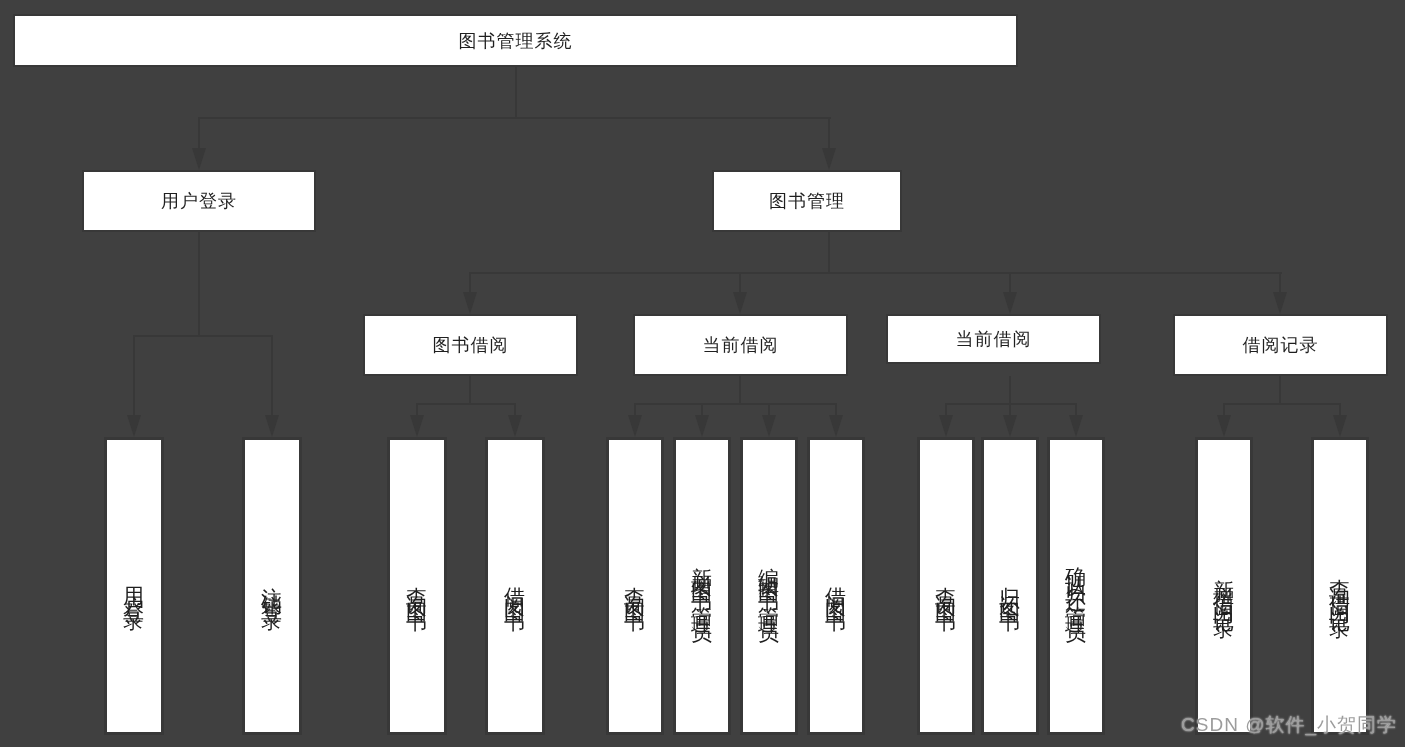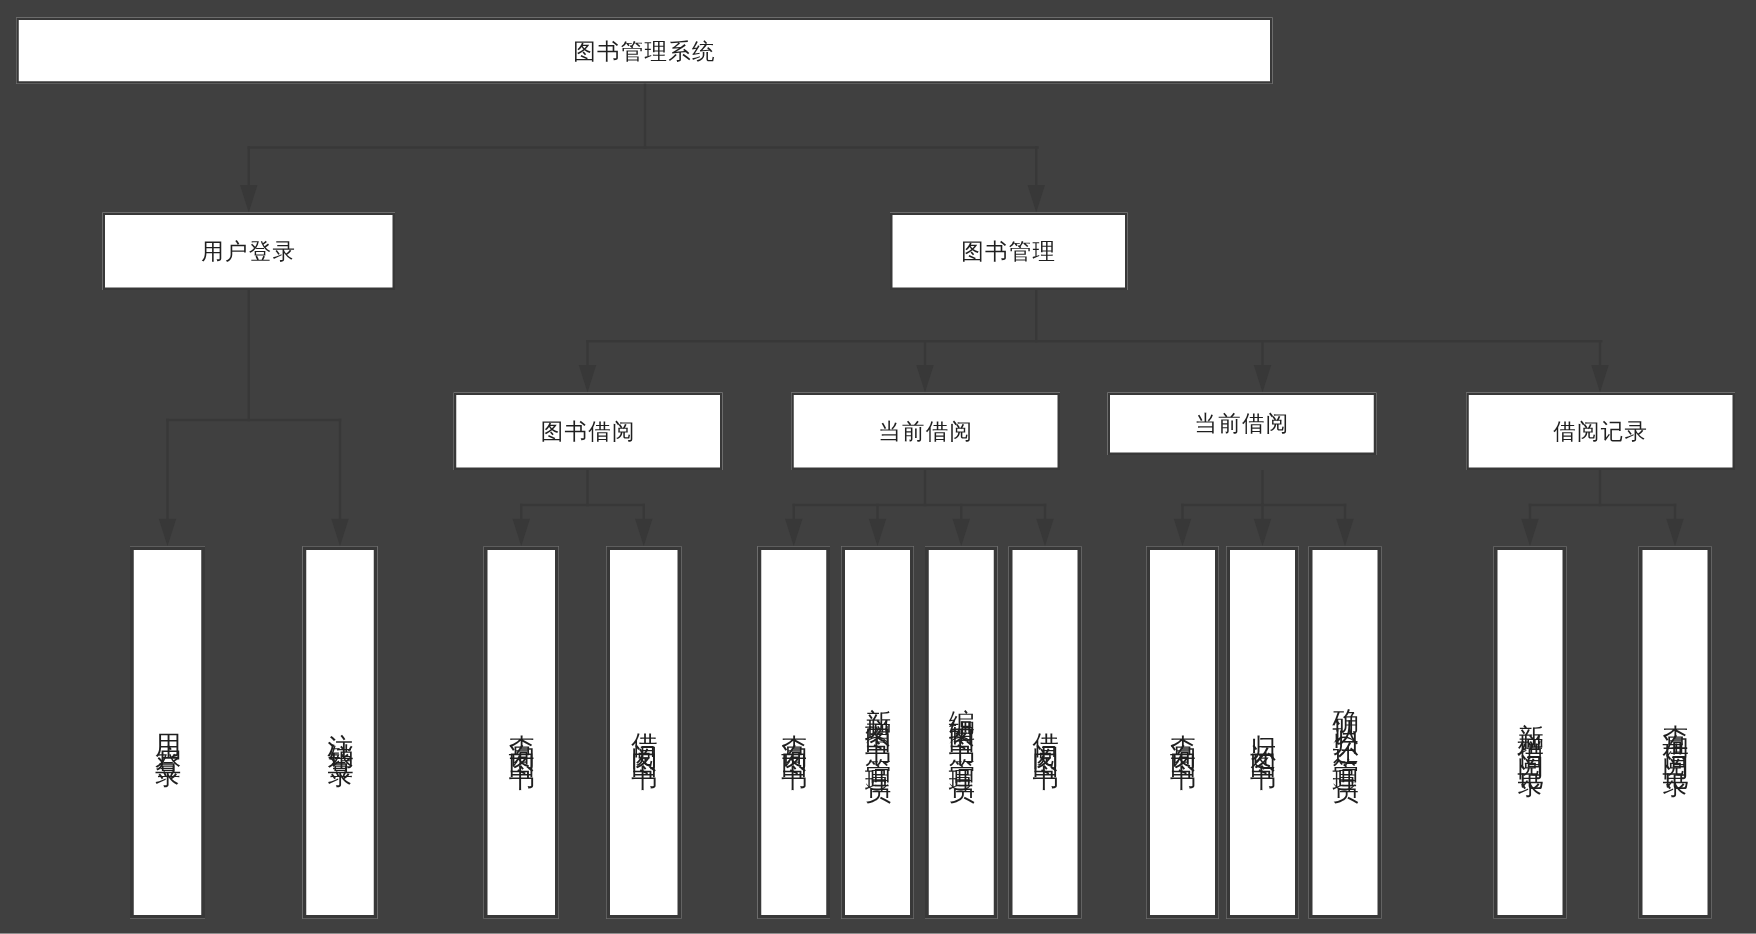--- a/index.html
+++ b/index.html
@@ -158,14 +158,15 @@
     <span class="vtext">确认归还（管理员）</span>
   </div>
 
   <div class="box vbox" style="left:1195px;top:437px;width:58px;height:298px">
     <span class="vtext">新增借阅记录</span>
   </div>
   <div class="box vbox" style="left:1311px;top:437px;width:58px;height:298px">
     <span class="vtext">查询借阅记录</span>
   </div>
 
+  <div class="watermark">CSDN @软件_小贺同学</div>
 
 </div>
 
 </body></html>

